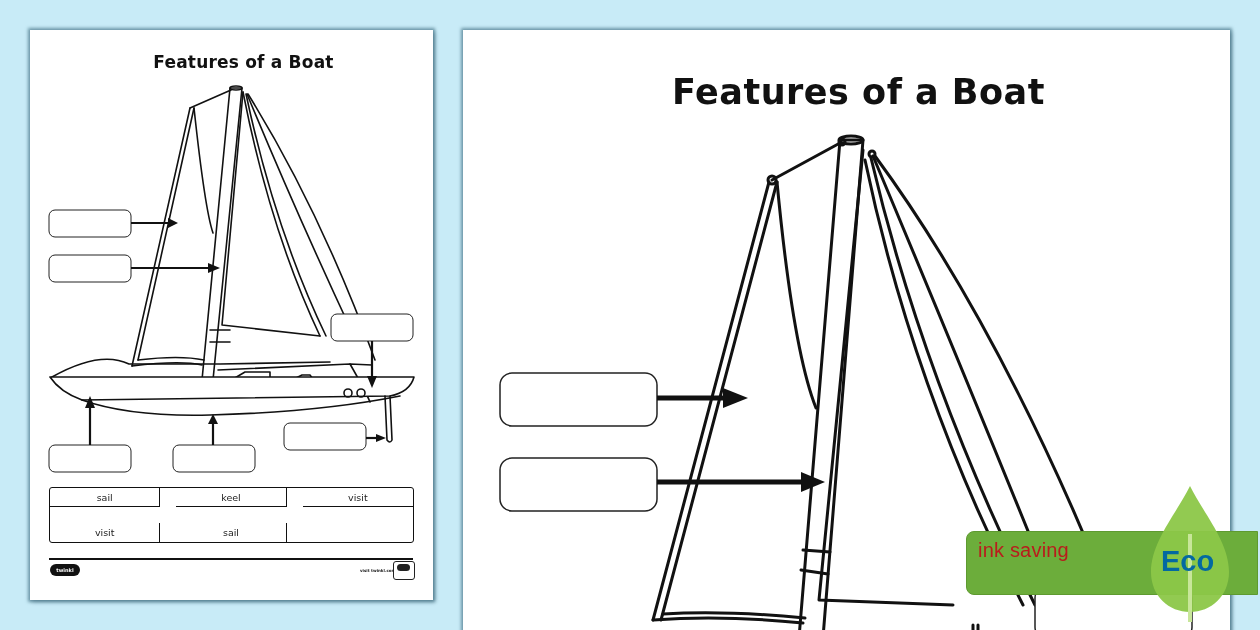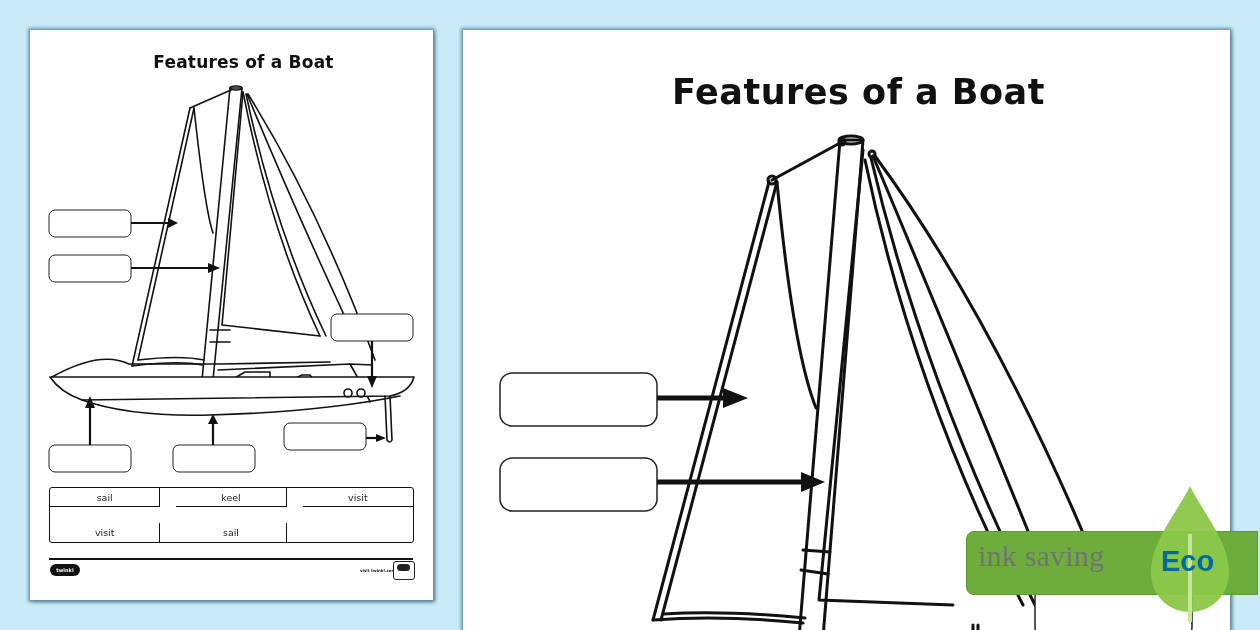--- a/index.html
+++ b/index.html
@@ -49,22 +49,22 @@
   }
   .eco-badge {
     position:absolute; left:966px; top:531px; width:292px; height:65px;
   }
   .eco-bar {
     position:absolute; left:0; top:0; width:292px; height:64px;
     background:#6cad3b; border-radius:8px 0 0 8px;
     border:1px solid #5e9a30; box-sizing:border-box;
   }
   .eco-text {
-    position:absolute; left:12px; top:8px; color:#737373; font-size:30px;
-    font-family:Liberation Serif, serif; letter-spacing:0.2px;
+    position:absolute; left:12px; top:8px; color:#b91c1c; font-size:20px;
+    font-family:Liberation Sans, sans-serif; letter-spacing:0.2px;
   }
   .eco-leaf { position:absolute; left:183px; top:-47px; }
   .eco-label {
     position:absolute; left:195px; top:14px; font-family:"Liberation Sans", sans-serif;
     font-weight:bold; font-size:29px; color:#0369a1;
   }
 </style>
 </head>
 <body>
 

